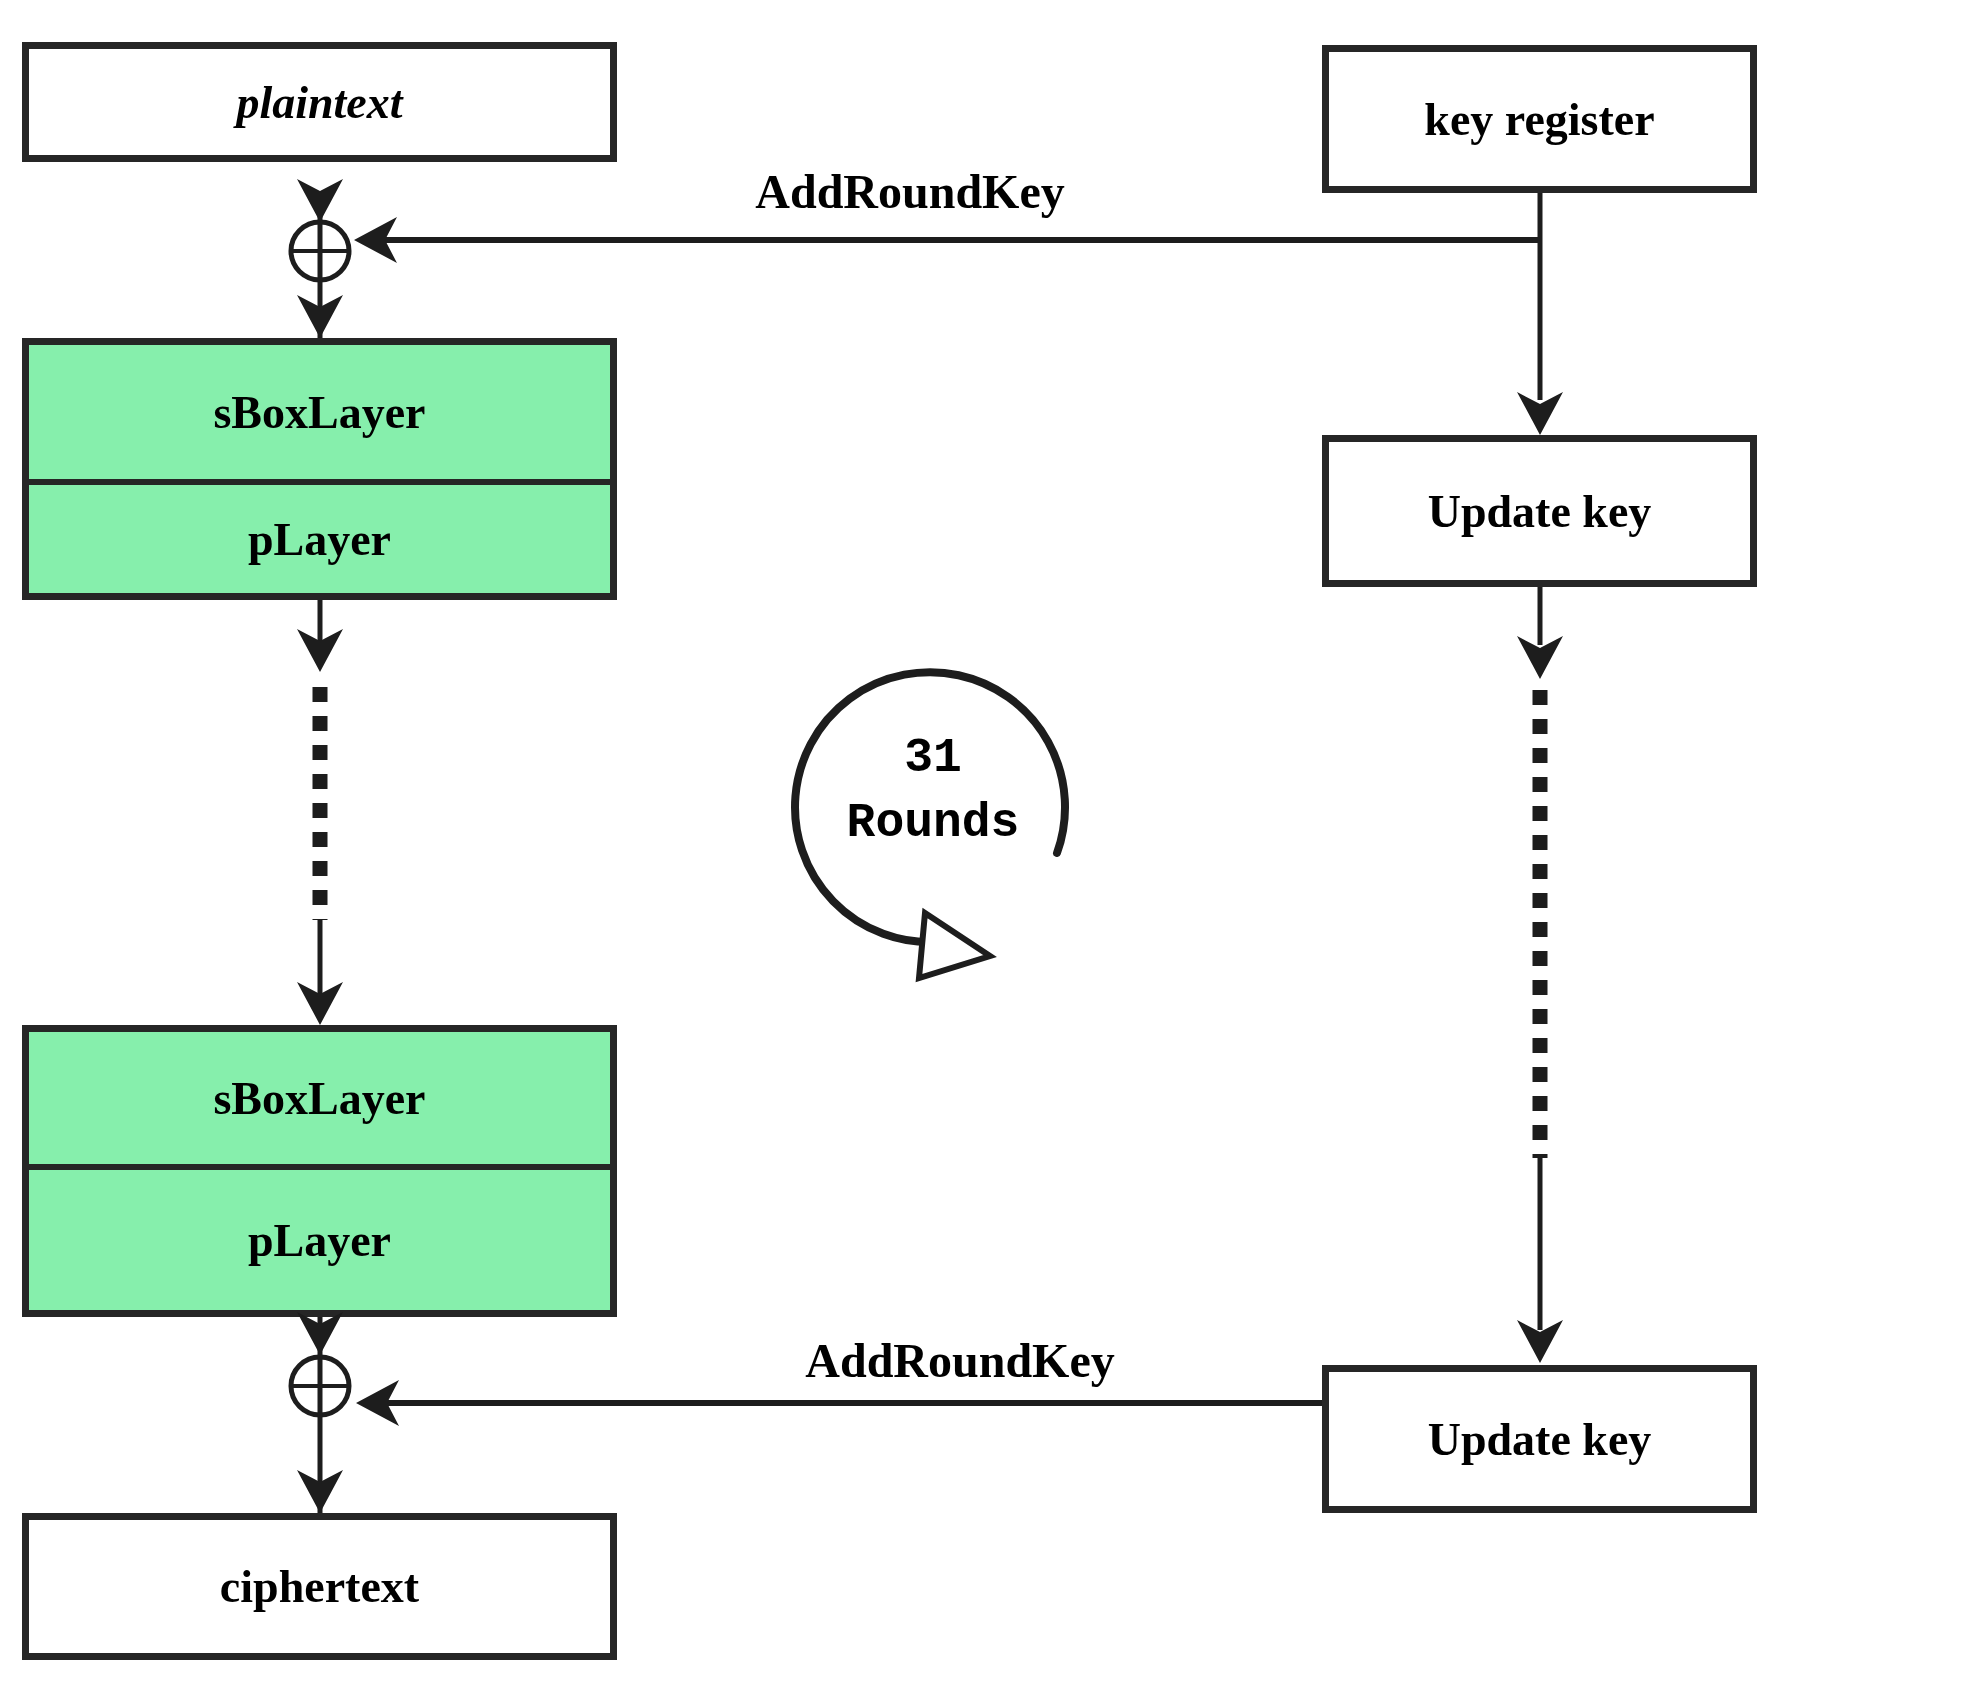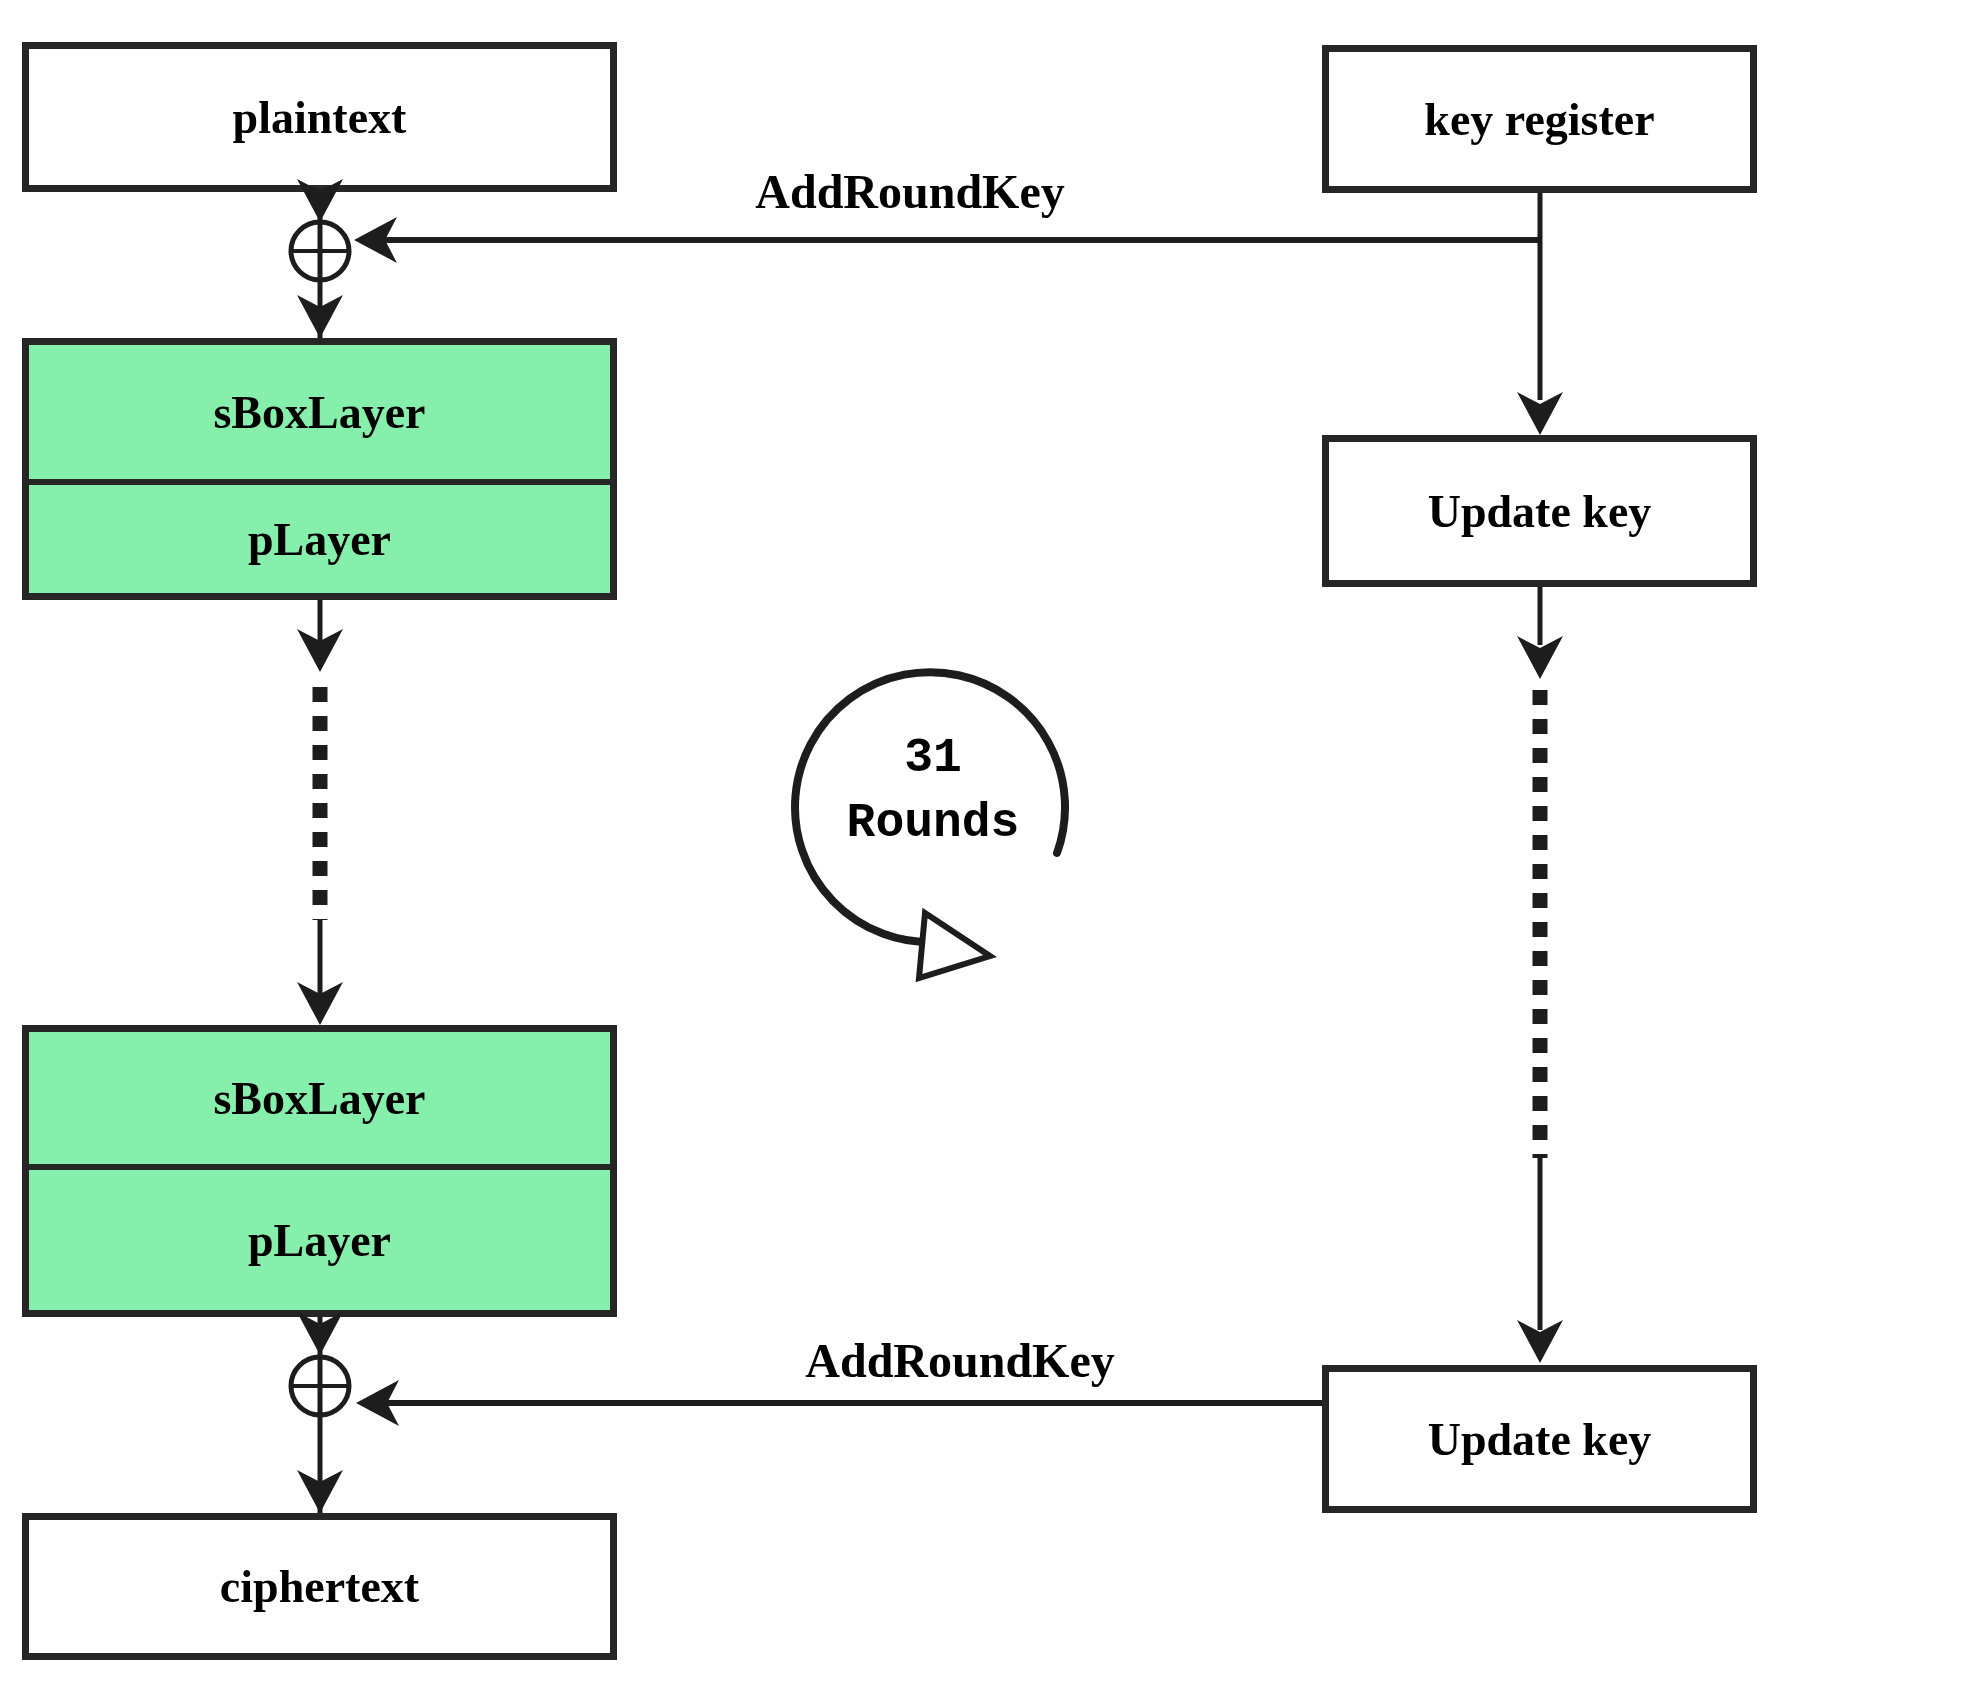--- a/index.html
+++ b/index.html
@@ -38,21 +38,21 @@
     align-items: center;
     justify-content: center;
     font-weight: bold;
     font-size: 46px;
     color: #000000;
   }
   .stack .cell.top { border-bottom: 6px solid #262626; }
   .stack .cell.bottom { flex: 1; text-align: right; }
 
   
-  #plaintext-box  { left: 22px;   top: 42px;   width: 595px; height: 150px; }
+  #plaintext-box  { left: 22px;   top: 42px;   width: 595px; height: 120px; font-style: italic; }
   #stack1         { left: 22px;   top: 338px;  width: 595px; height: 262px; }
   #stack1 .top    { height: 140px; }
   #stack2         { left: 22px;   top: 1025px; width: 595px; height: 292px; }
   #stack2 .top    { height: 138px; }
   #ciphertext-box { left: 22px;   top: 1513px; width: 595px; height: 147px; }
 
   
   #key-register-box { left: 1322px; top: 45px;   width: 435px; height: 148px; }
   #update-key-1-box { left: 1322px; top: 435px;  width: 435px; height: 152px; }
   #update-key-2-box { left: 1322px; top: 1365px; width: 435px; height: 148px; }

